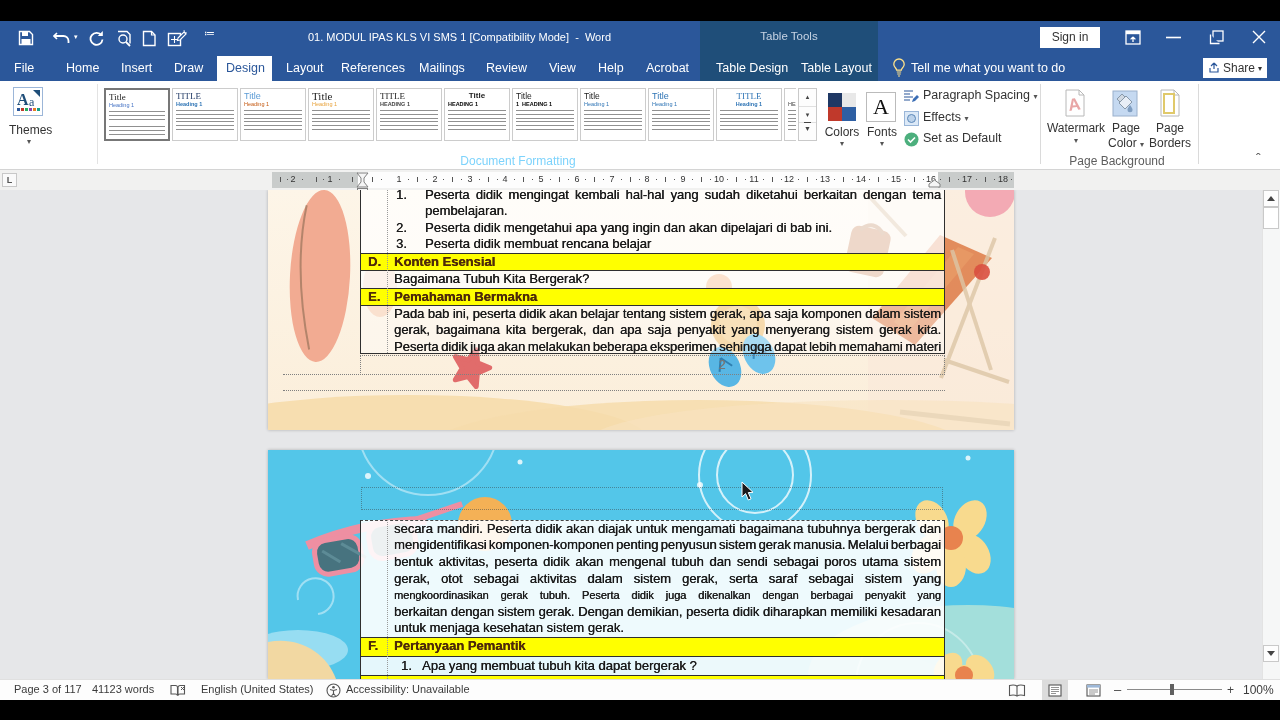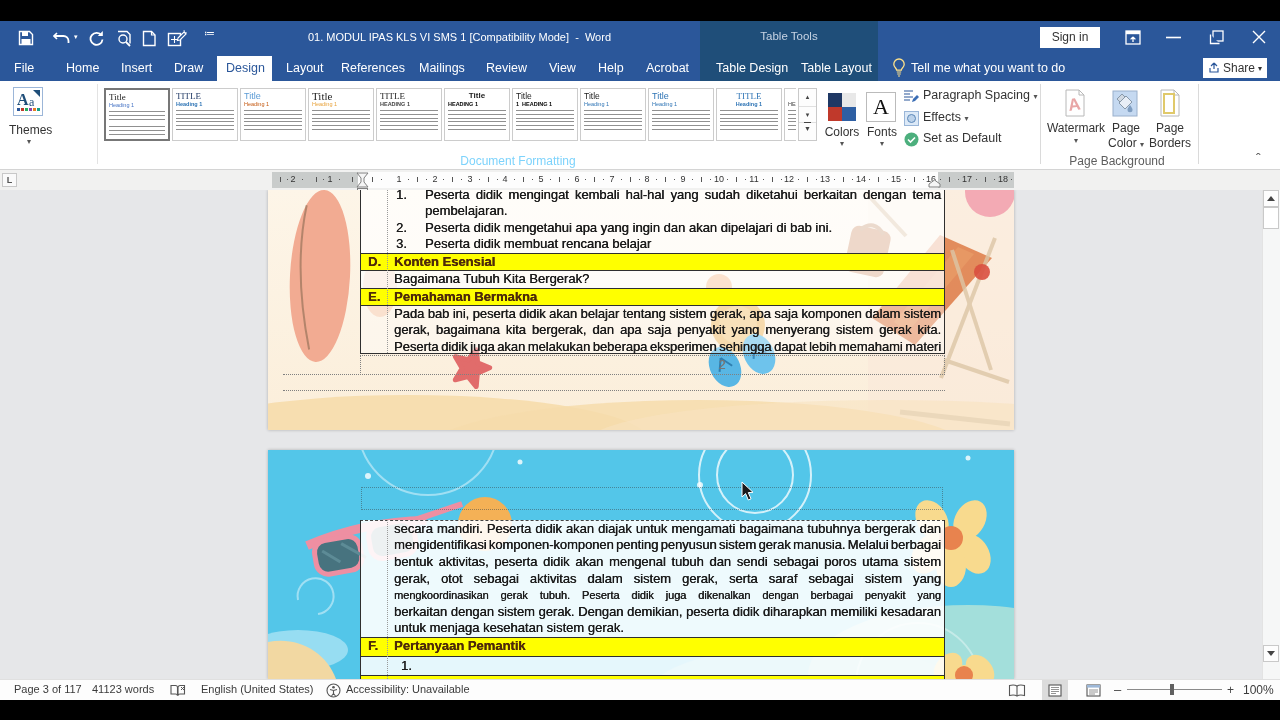--- a/index.html
+++ b/index.html
@@ -628,20 +628,21 @@
         <i>peserta</i>
         <i>didik</i>
         <i>diharapkan</i>
         <i>memiliki</i>
         <i>kesadaran</i>
       </div>
 <div style="position:absolute;left:126px;top:170.3px;font-size:13px;color:#1a1a1a;line-height:16.6px;white-space:nowrap;">untuk menjaga kesehatan sistem gerak.</div>
 <div style="position:absolute;font-size:13px;font-weight:bold;color:#4e2a0a;line-height:18px;white-space:nowrap;left:100px;top:187px;">F.</div>
 <div style="position:absolute;font-size:13px;font-weight:bold;color:#4e2a0a;line-height:18px;white-space:nowrap;left:126px;top:187px;">Pertanyaan Pemantik</div>
 <div style="position:absolute;font-size:13px;color:#1a1a1a;line-height:17px;white-space:nowrap;left:133px;top:206.5px;">1.</div>
+<div style="position:absolute;font-size:13px;color:#1a1a1a;line-height:17px;white-space:nowrap;left:154px;top:206.5px;">Apa yang membuat tubuh kita dapat bergerak ?</div>
 <div style="position:absolute;font-size:13px;font-weight:bold;color:#4e2a0a;line-height:18px;white-space:nowrap;left:100px;top:227px;">G.</div>
 <div style="position:absolute;font-size:13px;font-weight:bold;color:#4e2a0a;line-height:18px;white-space:nowrap;left:126px;top:227px;">Aktivitas yang Disarankan</div>
 </div>
 
   <div class="abs" style="left:1262px;top:0;width:18px;height:489px;background:#f6f7f7;border-left:1px solid #e3e3e3;box-sizing:border-box;"></div>
   <div class="abs" style="left:1263px;top:0;width:16px;height:17px;background:#fdfdfd;border:1px solid #c9c9c9;box-sizing:border-box;display:flex;align-items:center;justify-content:center;">
       <svg width="8" height="5" viewBox="0 0 8 5">
         <path d="M0 5L4 0l4 5z" fill="#444"></path>
       </svg>
     </div>

